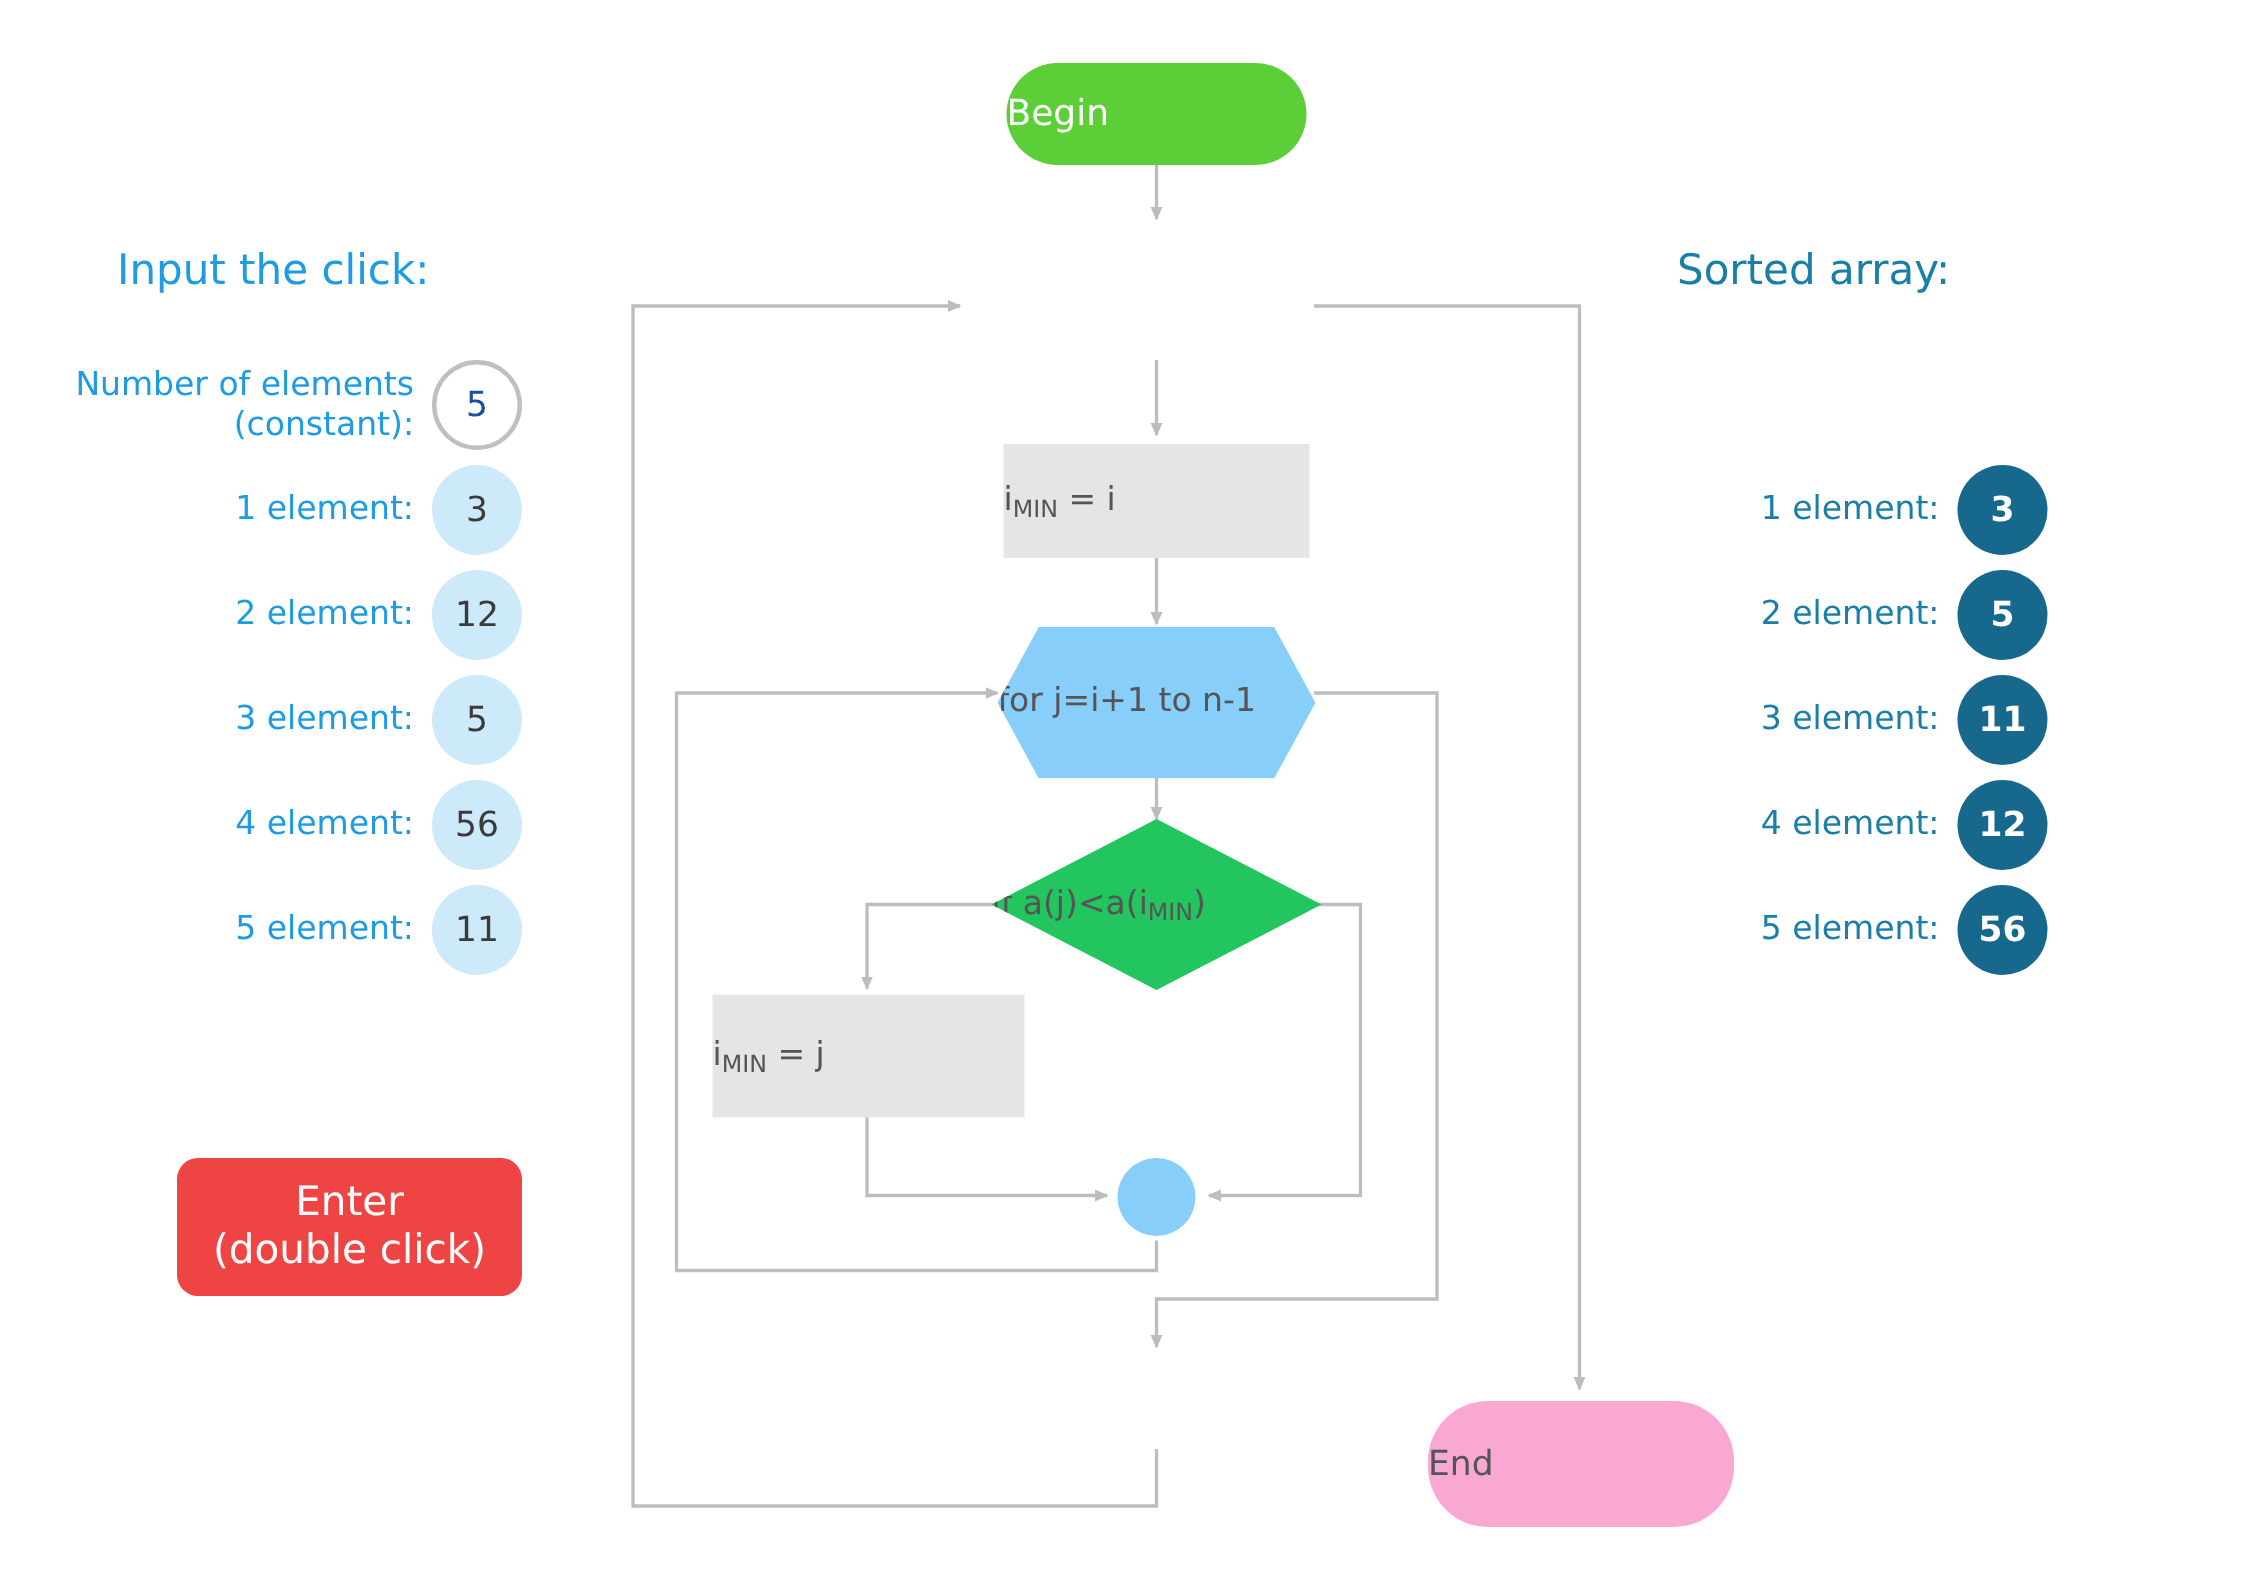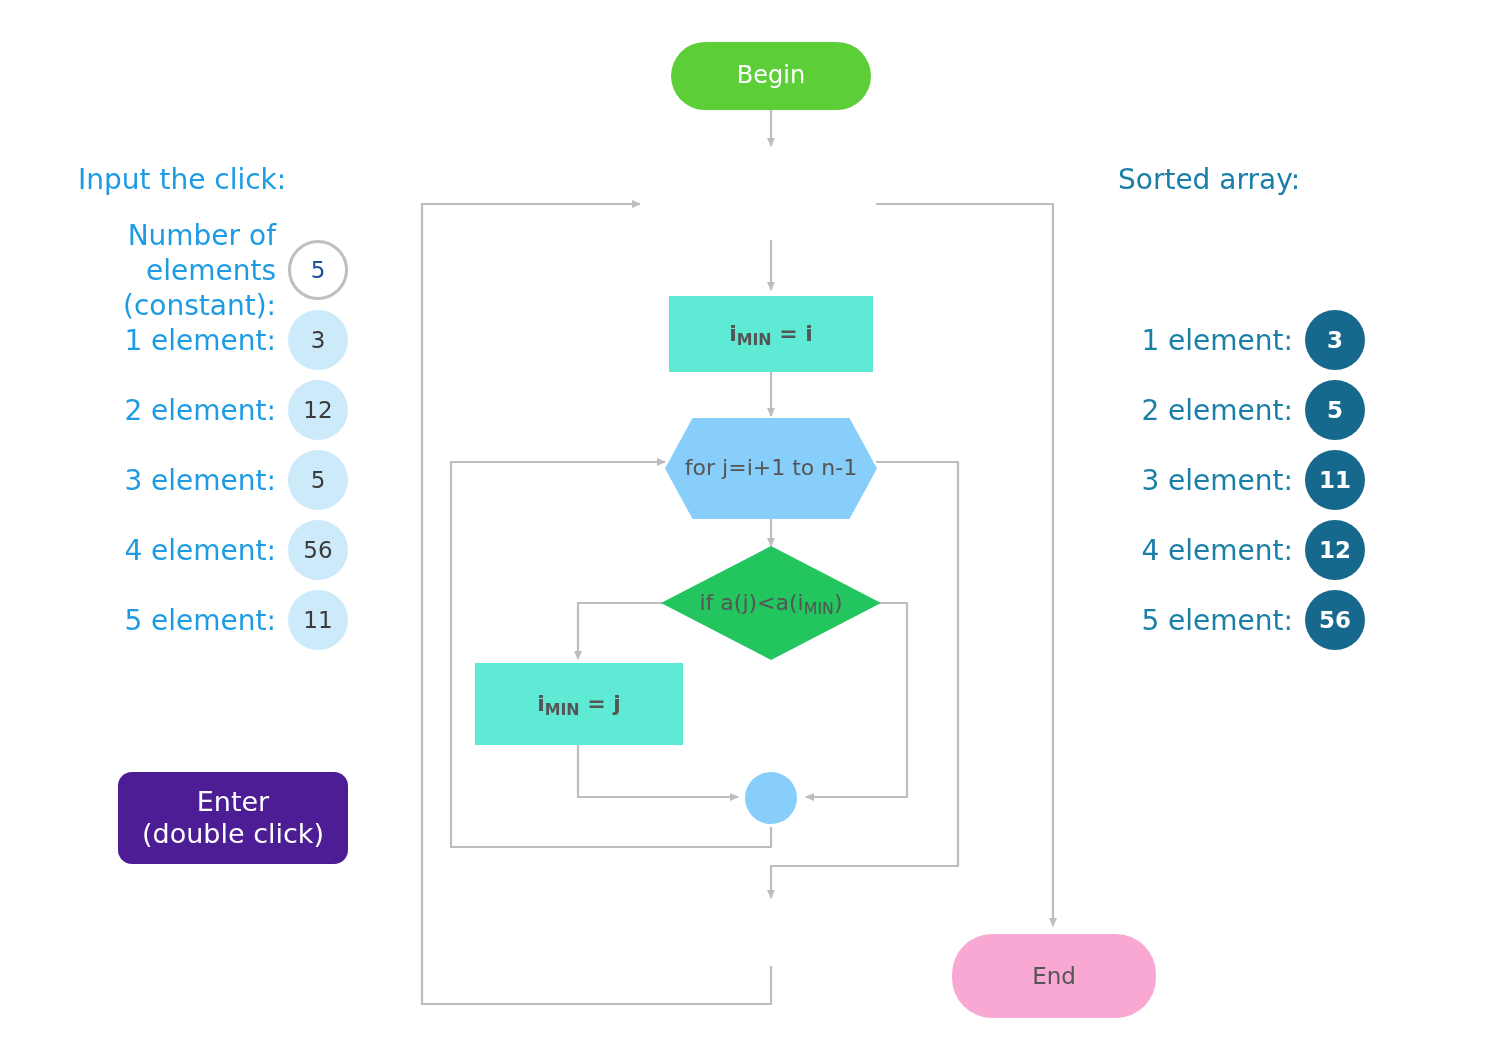--- a/index.html
+++ b/index.html
@@ -42,21 +42,21 @@
     top: 163px;
     color: #1A7FA8;
   }
   .row {
     position: absolute;
     display: flex;
     align-items: center;
     height: 60px;
   }
   .row-label {
-    font-size: 28px;
+    font-size: 22px;
     text-align: right;
     white-space: pre-line;
     line-height: 1.25;
   }
   .left-panel .row-label { color: #1D9BE3; }
   .right-panel .row-label { color: #1A7FA8; }
 
   .bubble {
     width: 60px;
     height: 60px;
@@ -83,52 +83,51 @@
     font-weight: bold;
   }
 
   
   #enter-button {
     position: absolute;
     left: 118px;
     top: 772px;
     width: 230px;
     height: 92px;
-    background: #4c1d95;
+    background: #ef4444;
     border-radius: 14px;
     color: #ffffff;
     font-size: 27px;
     line-height: 1.18;
     display: flex;
     flex-direction: column;
     align-items: center;
     justify-content: center;
     cursor: pointer;
     text-align: center;
   }
 
   
   .node {
     position: absolute;
     display: flex;
     align-items: center;
-    justify-content: center;
     text-align: center;
     color: #555555;
     font-size: 22px;
     line-height: 1.22;
     box-sizing: border-box;
   }
   .node.terminator {
     border-radius: 40px;
     color: #ffffff;
   }
   .node.begin { background: #5BCE38; }
   .node.end   { background: #f9a8d4; color: #555555; }
-  .node.process { background: #5eead4; font-weight: bold; }
+  .node.process { background: #e5e5e5; }
   .node.hexagon {
     background: #87CEFA;
     clip-path: polygon(13% 0, 87% 0, 100% 50%, 87% 100%, 13% 100%, 0 50%);
   }
   .node.decision {
     background: #22c55e;
     clip-path: polygon(50% 0, 100% 50%, 50% 100%, 0 50%);
   }
   .node.junction {
     background: #87CEFA;

